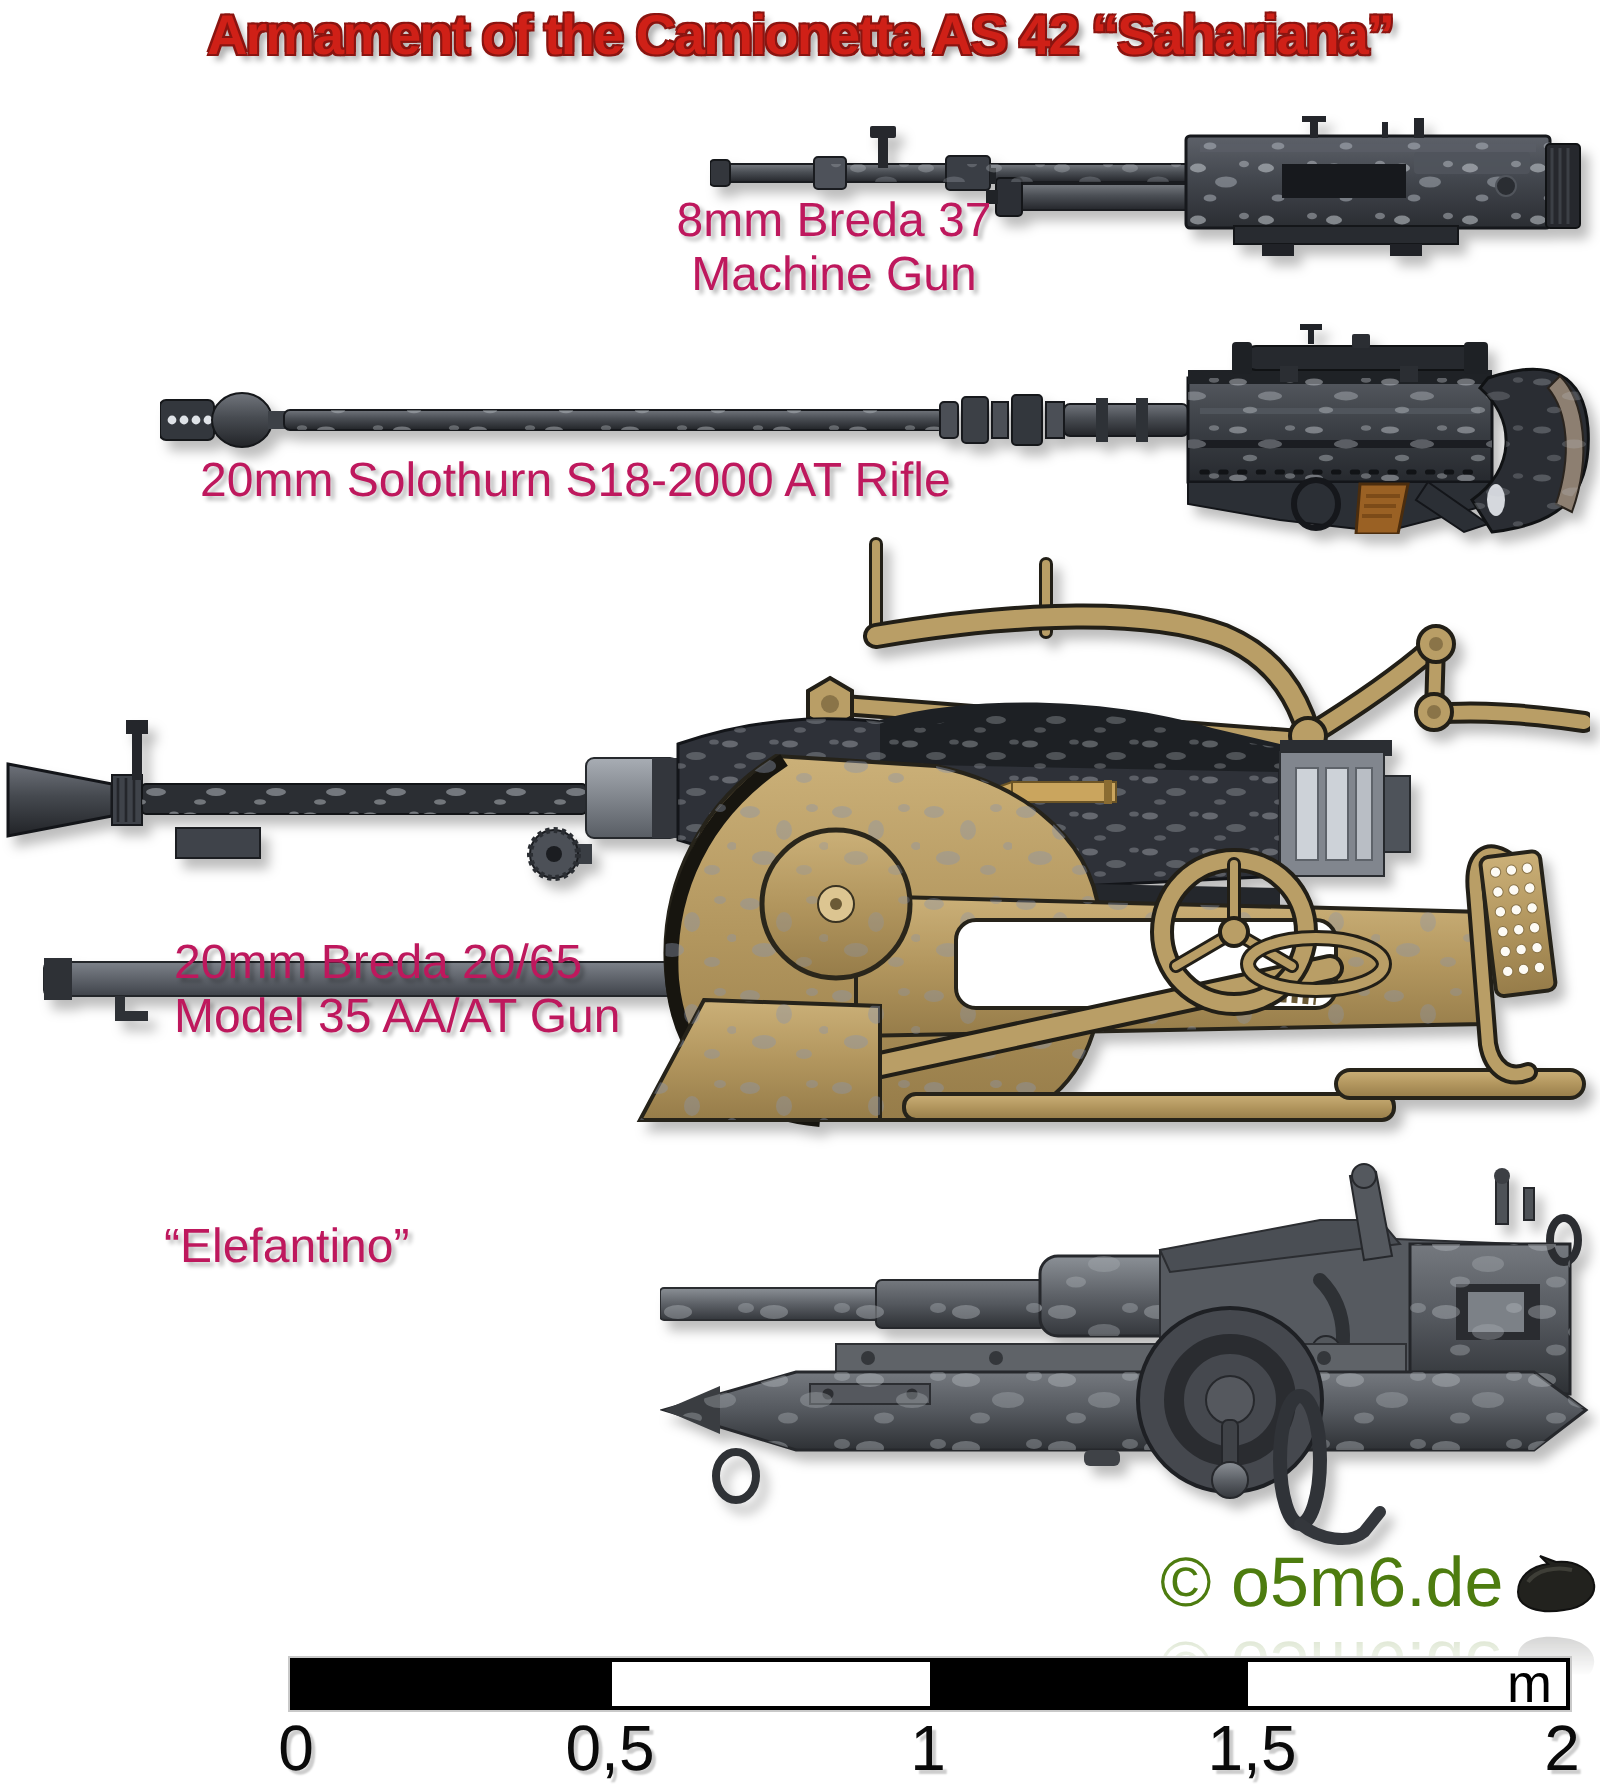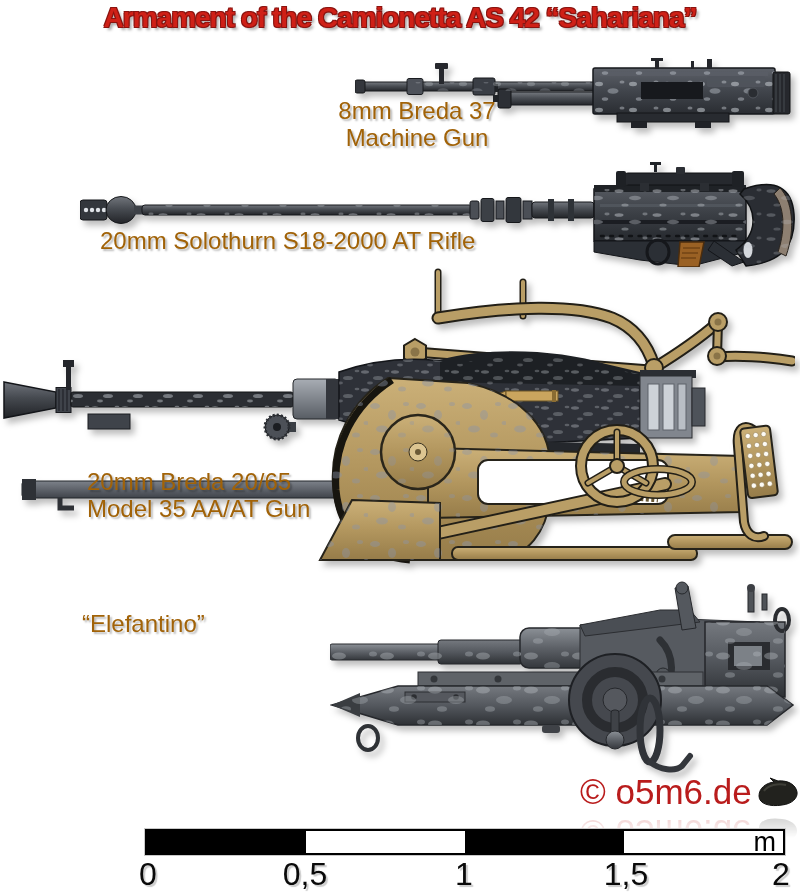--- a/index.html
+++ b/index.html
@@ -5,26 +5,26 @@
   html,body{margin:0;padding:0;background:#ffffff;}
   #canvas{position:relative;width:800px;height:895px;background:#ffffff;overflow:hidden;
           font-family:"Liberation Sans","DejaVu Sans",sans-serif;}
   .abs{position:absolute;}
   
   .title{left:0;top:2px;width:800px;text-align:center;font-weight:bold;font-size:28px;
          letter-spacing:-1px;color:#cf2017;white-space:nowrap;
          text-shadow:-1px -1px 0 #8a1410,1px -1px 0 #8a1410,-1px 1px 0 #8a1410,1px 1px 0 #8a1410,
                      3px 3px 3px rgba(0,0,0,.35);}
   
-  .wlabel{color:#a16207;font-size:24px;line-height:27px;
+  .wlabel{color:#be185d;font-size:24px;line-height:27px;
           text-shadow:2px 2px 2px rgba(0,0,0,.28);}
   .wlabel.center{text-align:center;}
   .illus{filter:drop-shadow(4px 5px 3px rgba(0,0,0,.26));}
   
-  .credit-row{display:flex;align-items:flex-start;gap:4px;color:#b91c1c;font-size:35px;}
+  .credit-row{display:flex;align-items:flex-start;gap:4px;color:#4d7c0f;font-size:35px;}
   .credit-mirror{transform:scaleY(-1);opacity:.22;
       -webkit-mask-image:linear-gradient(to top,rgba(0,0,0,.95) 10%,transparent 65%);
       mask-image:linear-gradient(to top,rgba(0,0,0,.95) 10%,transparent 65%);}
   
   .scalebar{left:145px;top:829px;width:640px;height:26px;border:2px solid #000;
             box-shadow:0 0 0 1px #c9c9c9;display:flex;box-sizing:border-box;background:#fff;}
   .seg{flex:1 1 25%;height:100%;}
   .seg.b{background:#000;} .seg.w{background:#fff;}
   .unit{position:absolute;right:7px;top:-4px;font-size:27px;color:#000;}
   .tick{position:absolute;top:856px;font-size:32px;color:#0a0a0a;transform:translateX(-50%);

